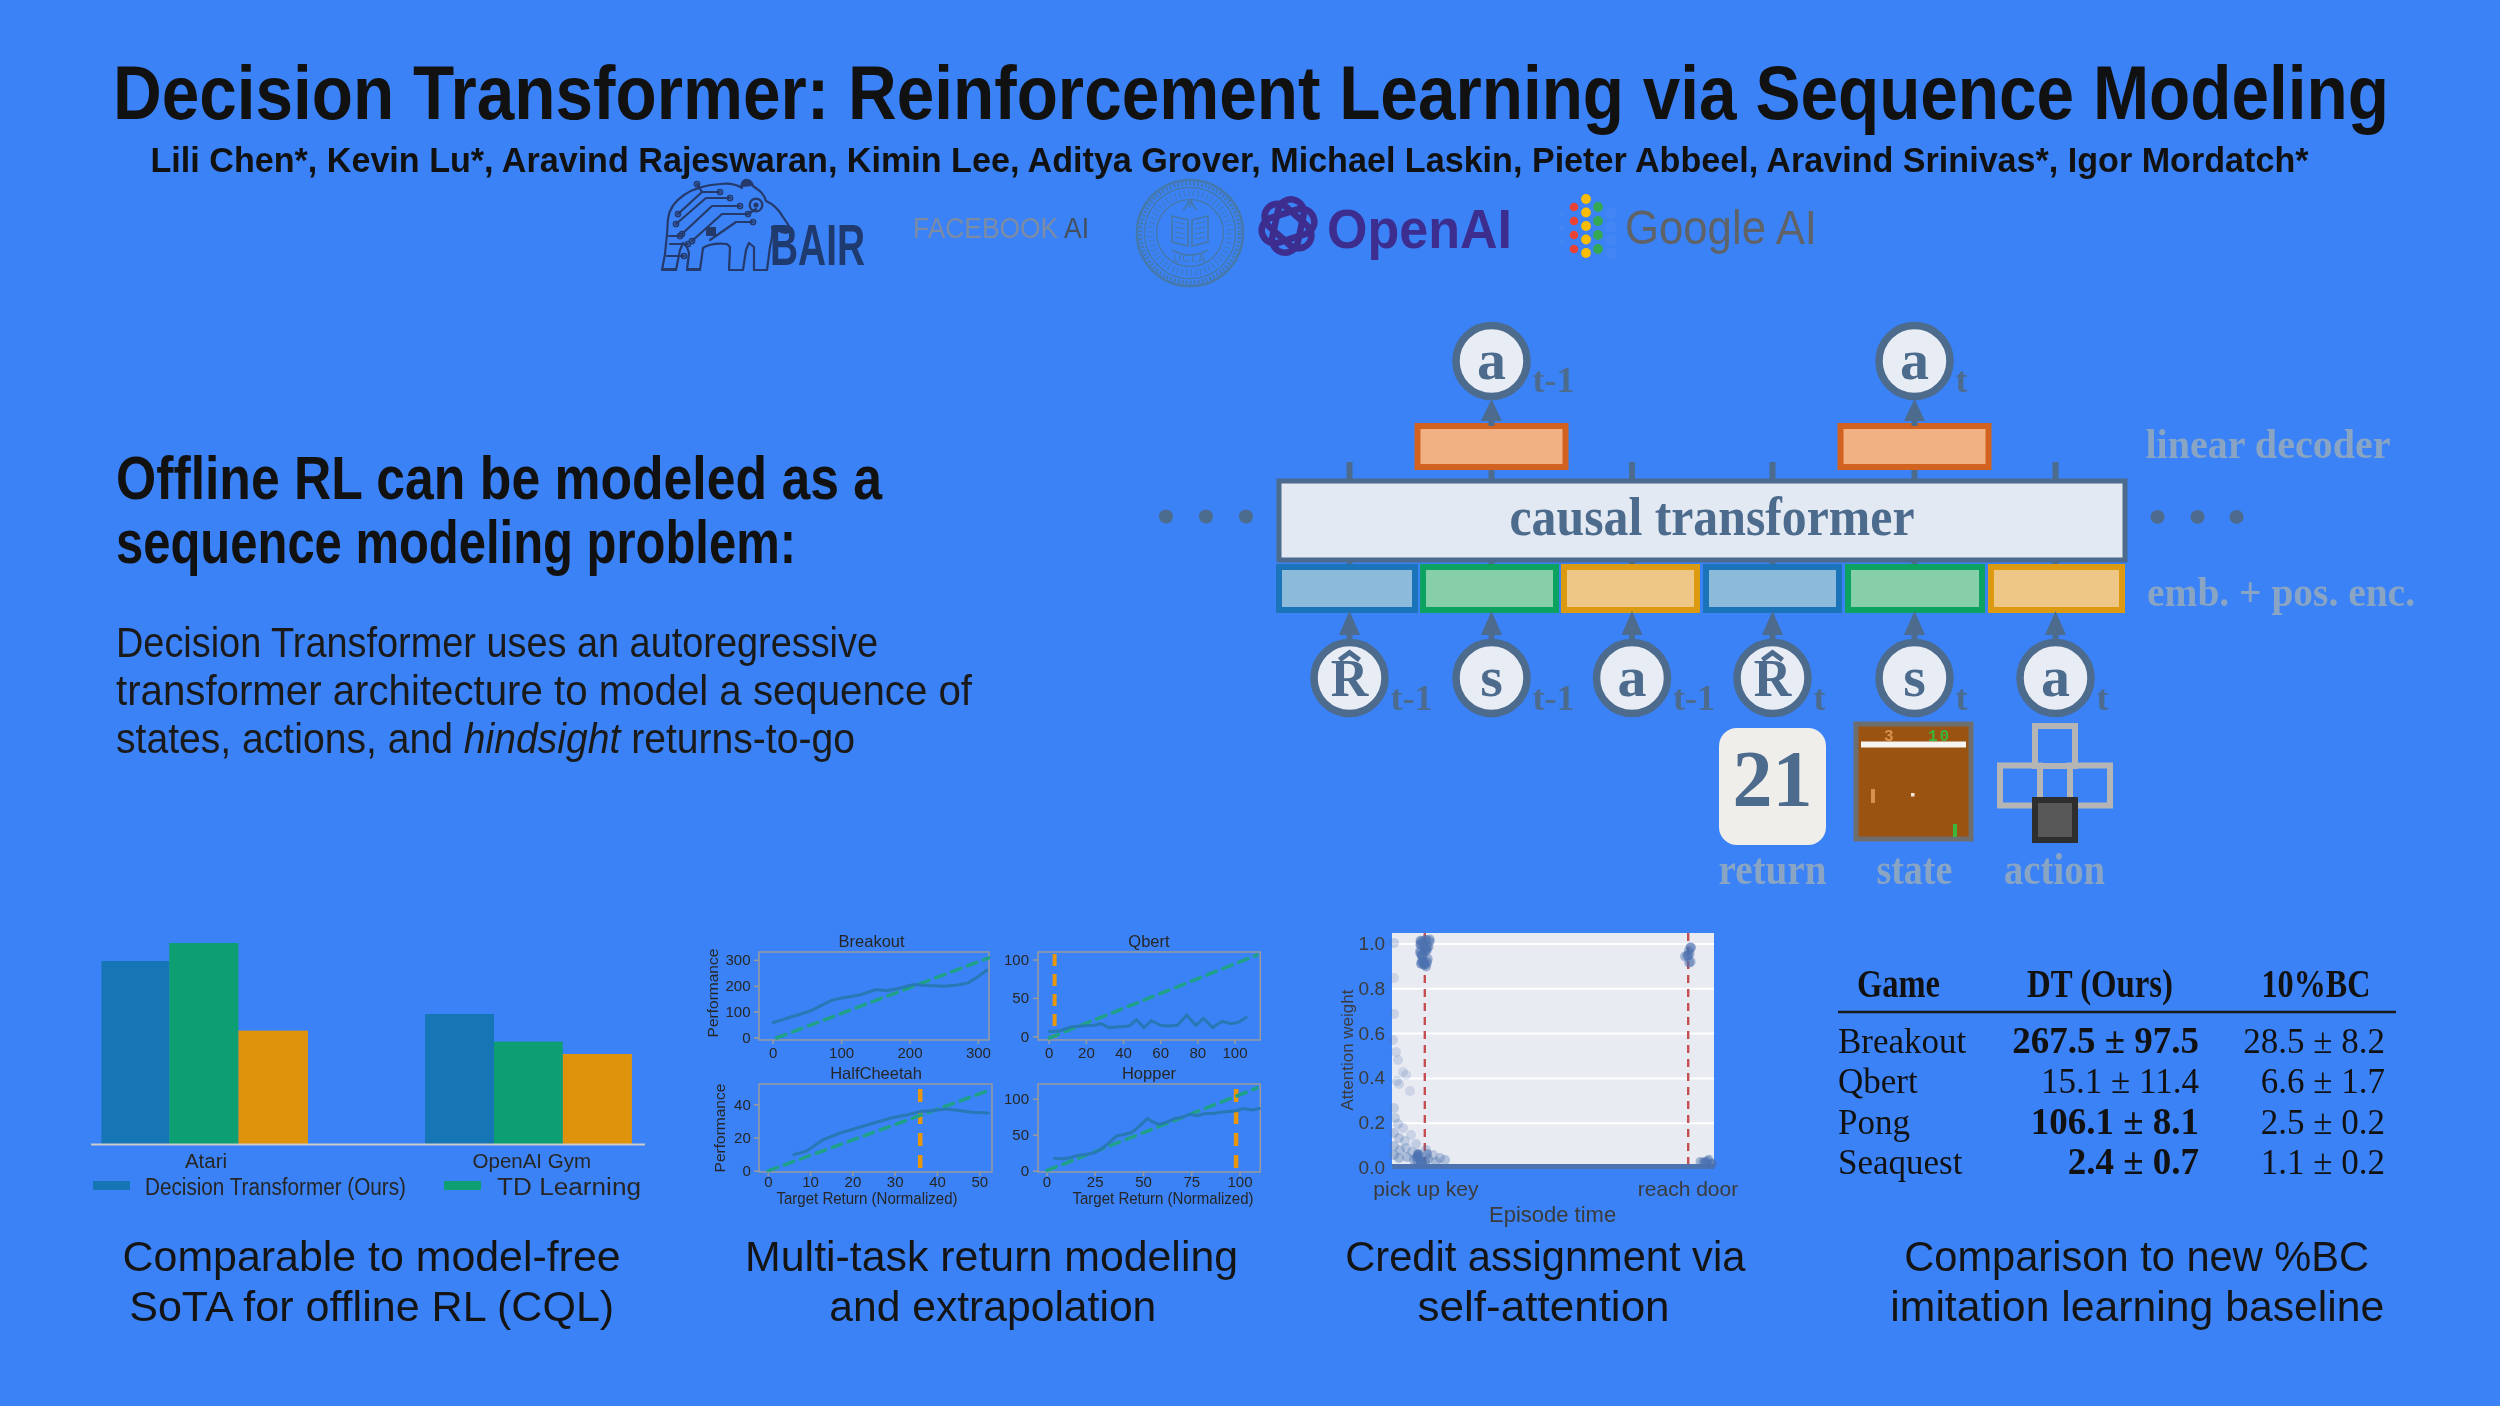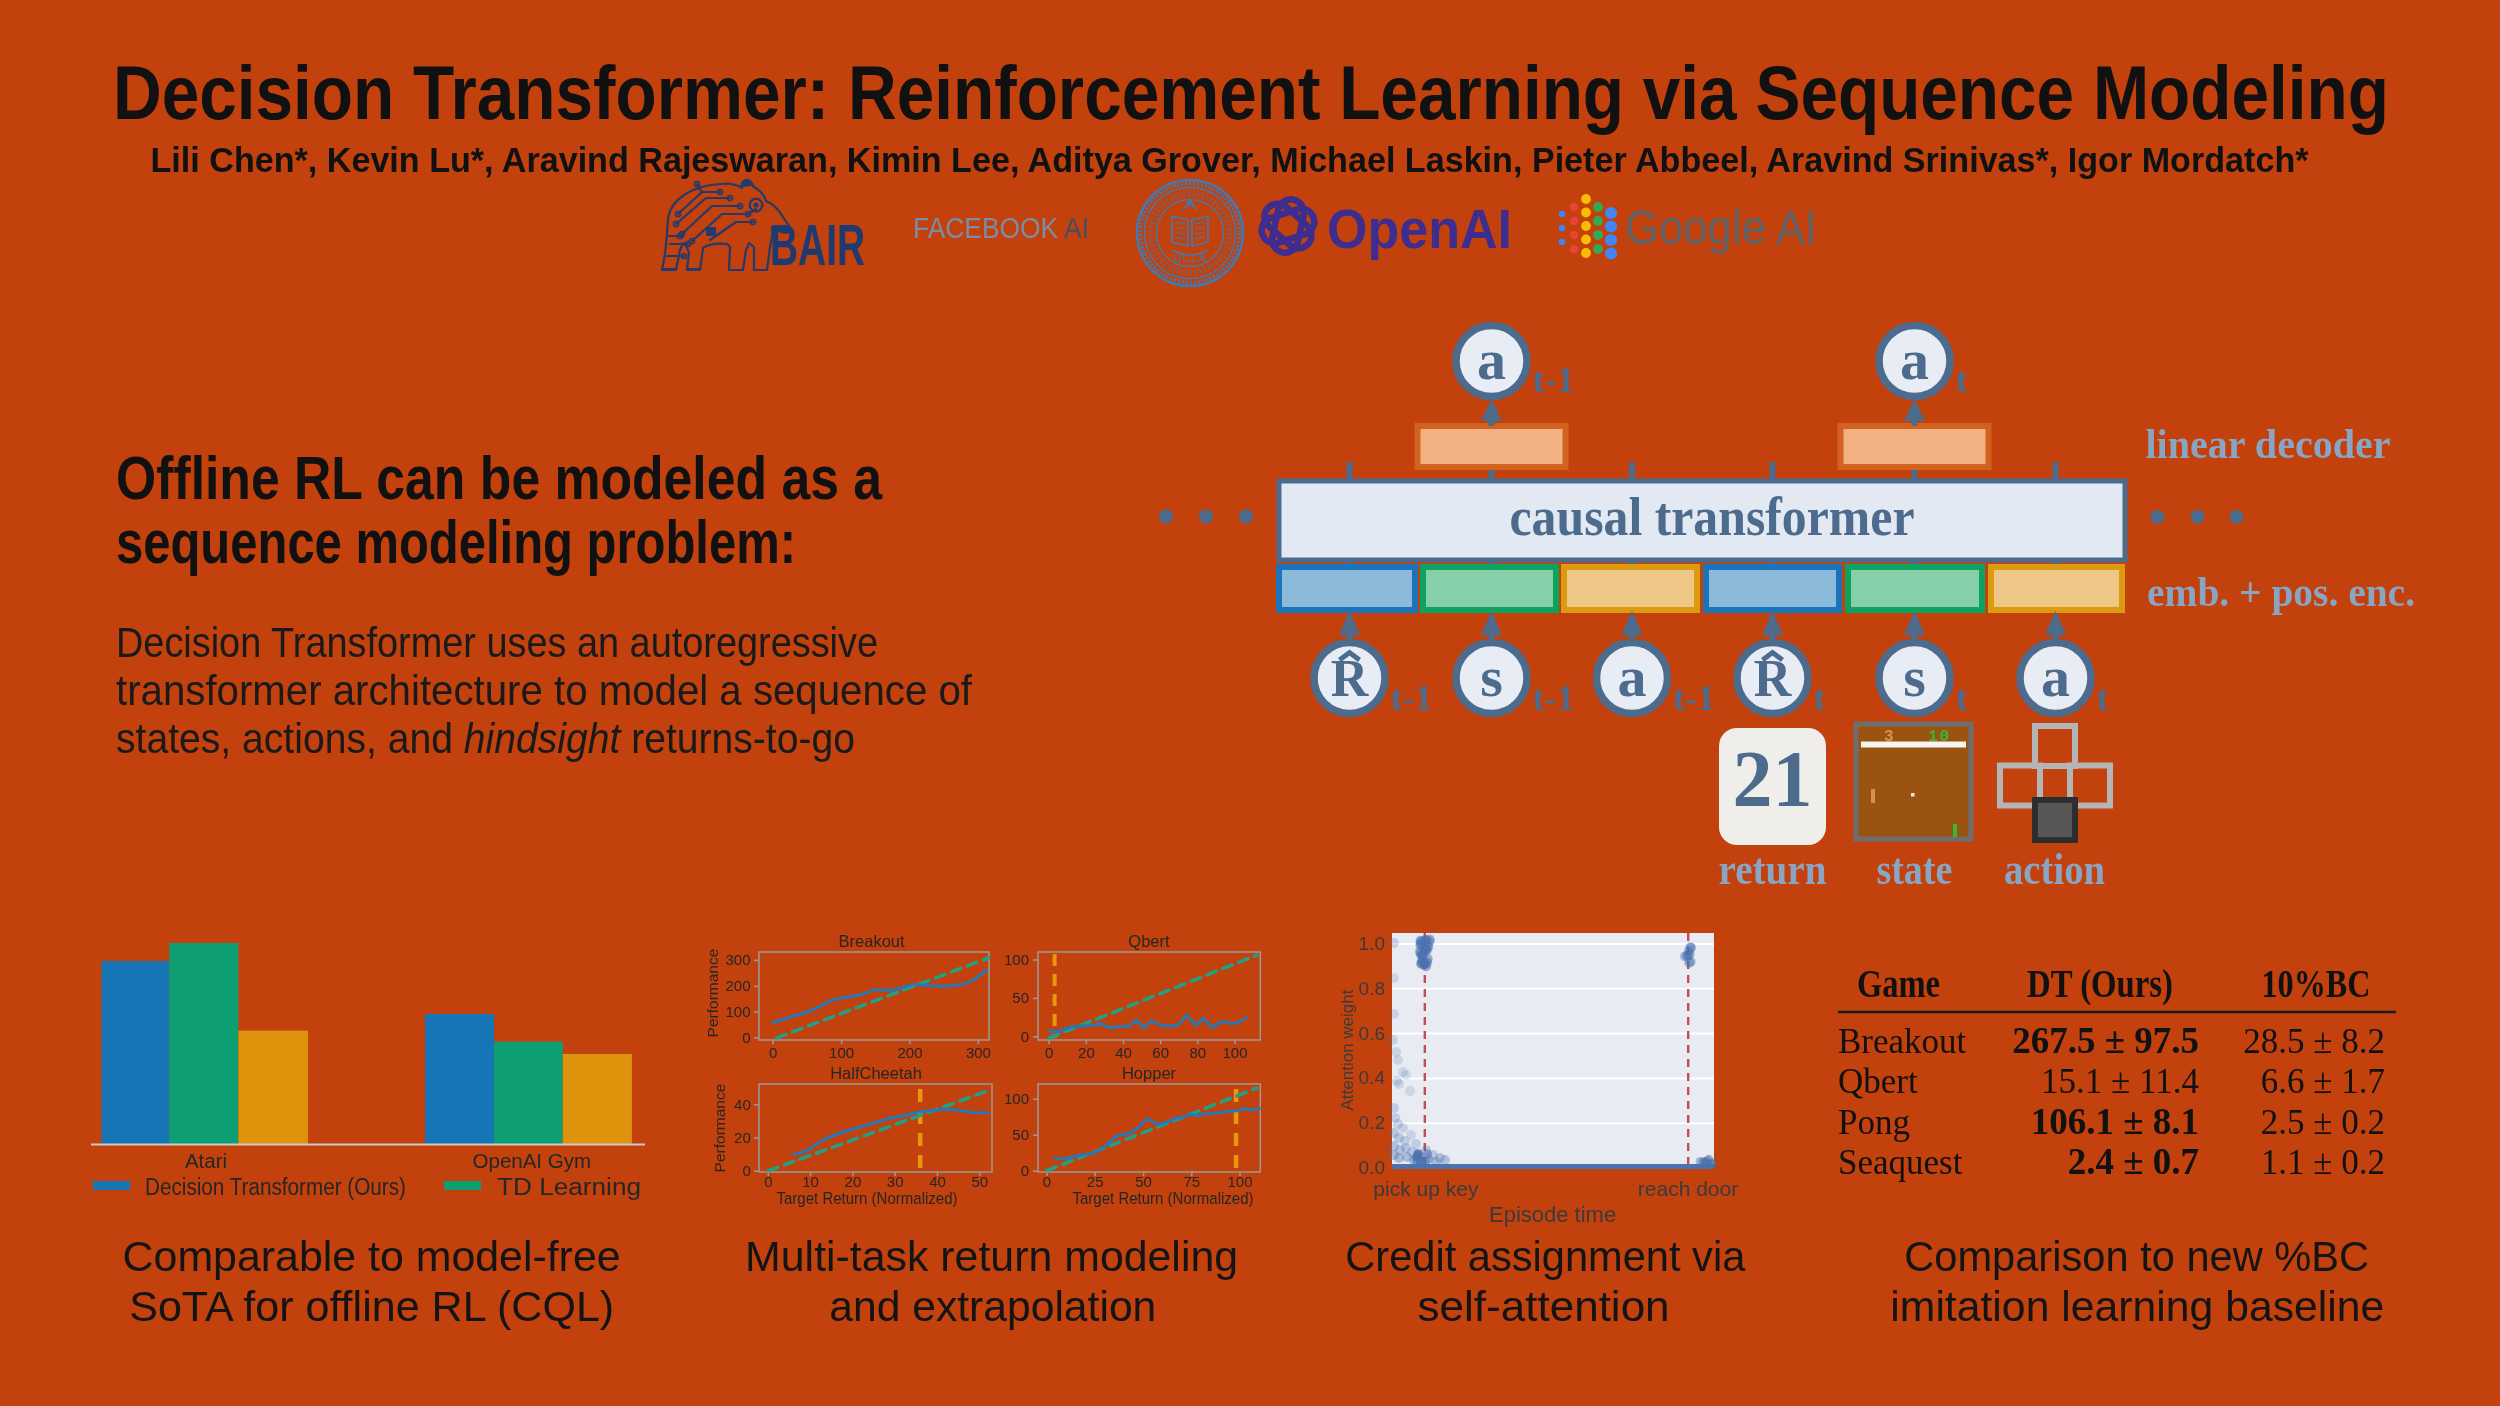--- a/index.html
+++ b/index.html
@@ -1,16 +1,16 @@
 <!DOCTYPE html>
 <html><head>
 <meta charset="utf-8">
 <style>
 html,body{margin:0;padding:0;background:#ffffff;}
-#page{position:relative;width:2500px;height:1406px;background:#c2410c;overflow:hidden;text-align:right;}
+#page{position:relative;width:2500px;height:1406px;background:#3b82f6;overflow:hidden;text-align:right;}
 svg{position:absolute;left:0;top:0;}
 </style>
 </head>
 <body>
 <div id="page">
 <svg width="2500" height="1406" viewBox="0 0 2500 1406">
 <text x="1251" y="119" font-size="76" fill="#111111" font-family="Liberation Sans,sans-serif" font-weight="bold" text-anchor="middle" textLength="2276" lengthAdjust="spacingAndGlyphs">Decision Transformer: Reinforcement Learning via Sequence Modeling</text>
 <text x="1229.5" y="172" font-size="35" fill="#111111" font-family="Liberation Sans,sans-serif" font-weight="bold" text-anchor="middle" textLength="2158" lengthAdjust="spacingAndGlyphs">Lili Chen*, Kevin Lu*, Aravind Rajeswaran, Kimin Lee, Aditya Grover, Michael Laskin, Pieter Abbeel, Aravind Srinivas*, Igor Mordatch*</text>
 <g stroke="#253a6b" stroke-width="2.2" fill="none" stroke-linejoin="round" stroke-linecap="round">
 <path d="M789,226 L783,217 C779,210 773,204 766,201 C764,195 761,191 757,189 L753,186 C752,182 749,179 745,180 C742,181 741,185 742,188 C736,184 728,183 720,184 C706,185 694,188 684,195 C675,201 669,210 668,219 L667,234 L665,254 L662,270 L676,270 L680,250 L683,243 L687,247 L689,253 L687,270 L700,270 L703,248 C709,244 718,243 727,244 L730,247 L729,270 L743,270 L746,250 L749,243 L754,247 L754,270 L767,270 L770,247 C772,239 773,232 772,227 C776,230 781,232 786,233 C790,231 791,229 789,226 Z"></path>

